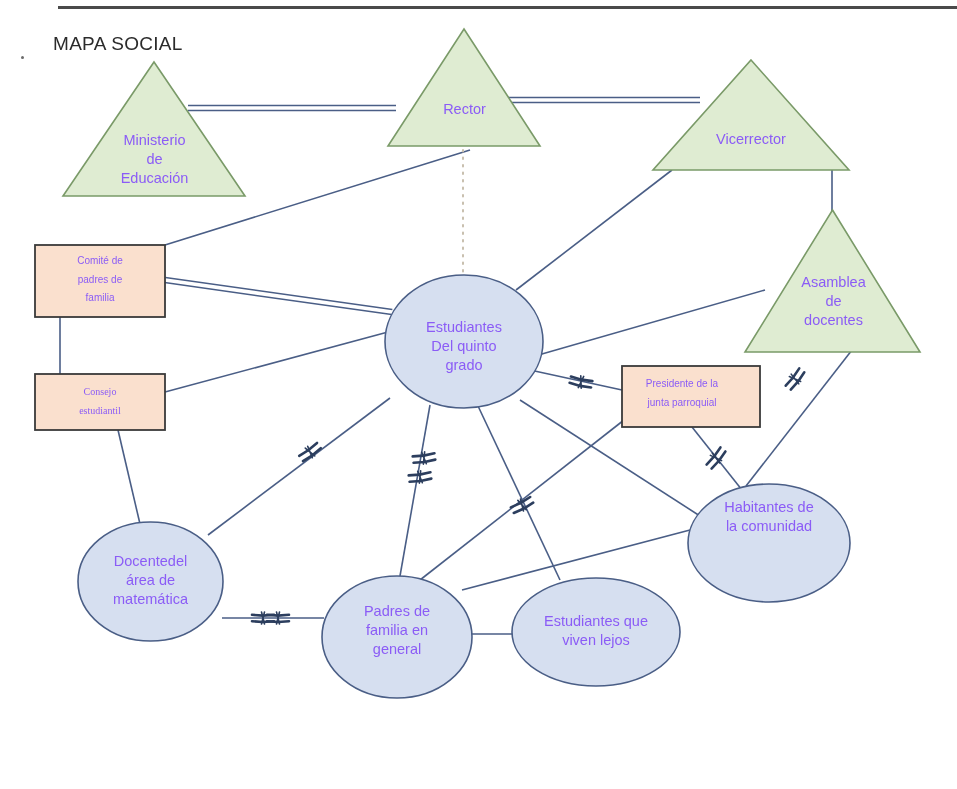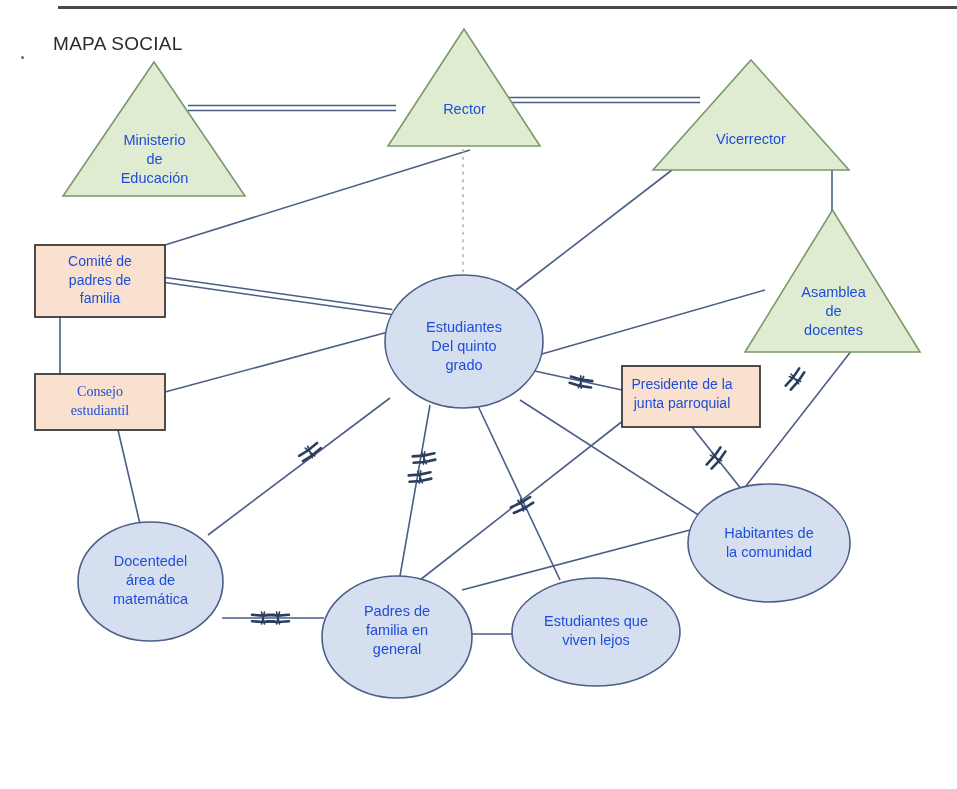--- a/index.html
+++ b/index.html
@@ -49,27 +49,27 @@
   svg#graph {
     position: absolute;
     left: 0;
     top: 0;
     width: 957px;
     height: 789px;
   }
   .nodelabel {
     position: absolute;
     text-align: center;
-    color: #1d4ed8;
+    color: #8b5cf6;
     font-size: 14.5px;
     line-height: 19px;
     pointer-events: none;
     white-space: pre-line;
   }
-  .nodelabel.small { font-size: 14px; line-height: 18.5px; }
+  .nodelabel.small { font-size: 10px; line-height: 18.5px; }
 </style>
 </head>
 <body>
 
 <div id="canvas">
 
   <div id="topdivider"></div>
   <div id="bulletdot"></div>
   <div id="title">MAPA SOCIAL</div>
 
@@ -163,38 +163,38 @@
         </g>
       </g>
   </svg>
 
   <div id="labels-layer">
       <div class="nodelabel" style="left: 96px; top: 131px; width: 117px;">Ministerio
 de
 Educación</div>
       <div class="nodelabel" style="left: 412px; top: 100px; width: 105px;">Rector</div>
       <div class="nodelabel" style="left: 690px; top: 130px; width: 122px;">Vicerrector</div>
-      <div class="nodelabel" style="left: 775px; top: 283px; width: 117px;">Asamblea
+      <div class="nodelabel" style="left: 775px; top: 273px; width: 117px;">Asamblea
 de
 docentes</div>
       <div class="nodelabel small" style="left: 37px; top: 252px; width: 126px;">Comité de
 padres de
 familia</div>
       <div class="nodelabel small" style="left: 37px; top: 383px; width: 126px; font-family: Liberation Serif, serif;">Consejo
 estudiantil</div>
       <div class="nodelabel small" style="left: 624px; top: 375px; width: 116px;">Presidente de la
 junta parroquial</div>
       <div class="nodelabel" style="left: 392px; top: 318px; width: 144px;">Estudiantes
 Del quinto
 grado</div>
       <div class="nodelabel" style="left: 82px; top: 552px; width: 137px;">Docentedel
 área de
 matemática</div>
       <div class="nodelabel" style="left: 328px; top: 602px; width: 138px;">Padres de
 familia en
 general</div>
       <div class="nodelabel" style="left: 518px; top: 612px; width: 156px;">Estudiantes que
 viven lejos</div>
-      <div class="nodelabel" style="left: 694px; top: 524px; width: 150px;">Habitantes de
+      <div class="nodelabel" style="left: 694px; top: 498px; width: 150px;">Habitantes de
 la comunidad</div>
     </div>
 
 </div>
 
 </body></html>

